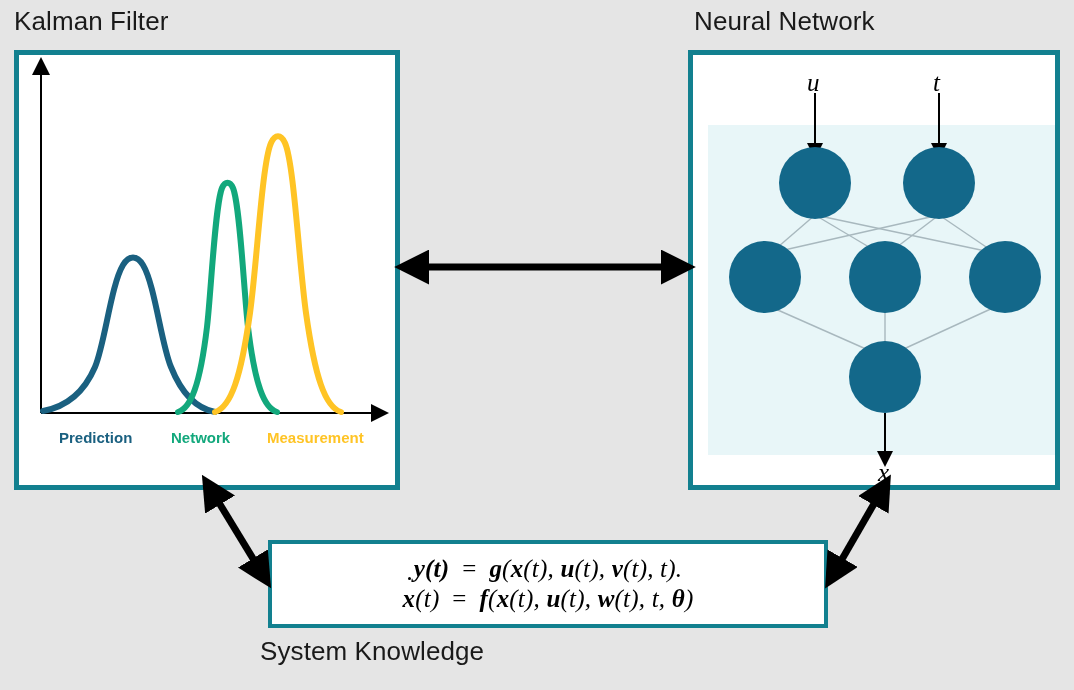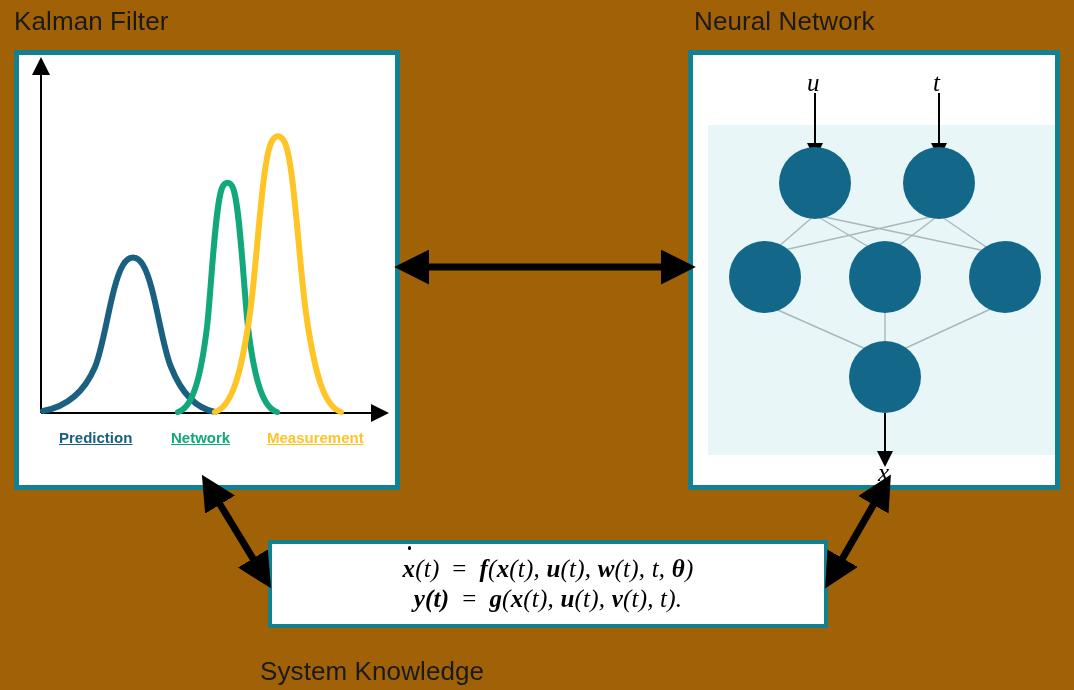--- a/index.html
+++ b/index.html
@@ -4,38 +4,38 @@
 <style>
   html, body {
     margin: 0;
     padding: 0;
     background: #ffffff;
   }
   #page {
     position: relative;
     width: 1074px;
     height: 690px;
-    background: #a16207;
+    background: #e5e5e5;
     overflow: hidden;
     font-family: "Liberation Sans", sans-serif;
   }
 
   
   .panel-title {
     position: absolute;
     font-family: "Liberation Sans", sans-serif;
     font-size: 26px;
     font-weight: 400;
     color: #1a1a1a;
     letter-spacing: 0.1px;
     white-space: nowrap;
   }
   #kf-title { left: 14px; top: 6px; }
   #nn-title { left: 694px; top: 6px; }
-  #sk-title { left: 260px; top: 636px; margin-top: 20px; }
+  #sk-title { left: 260px; top: 636px; }
 
   
   .panel {
     position: absolute;
     border: 5px solid #12808F;
     background: #ffffff;
     box-sizing: border-box;
   }
   #kf-panel { left: 14px;  top: 50px; width: 386px; height: 440px; }
   #nn-panel { left: 688px; top: 50px; width: 372px; height: 440px; }
@@ -62,21 +62,20 @@
     pointer-events: none;
   }
 
   
   .kf-legend {
     position: absolute;
     font-family: "Liberation Sans", sans-serif;
     font-size: 15px;
     font-weight: bold;
     white-space: nowrap;
-    text-decoration: underline;
   }
 
   
   .nn-io-label {
     position: absolute;
     font-family: "Liberation Serif", serif;
     font-style: italic;
     font-size: 25px;
     color: #000000;
     white-space: nowrap;
@@ -190,28 +189,28 @@
       <line x1="192" y1="358" x2="192" y2="404" stroke="#000" stroke-width="2" marker-end="url(#io-head)"></line>
     </svg>
 
     <div class="nn-io-label" style="left:114px; top:14px;">u</div>
     <div class="nn-io-label" style="left:240px; top:14px;">t</div>
     <div class="nn-io-label" style="left:185px; top:404px;">x</div>
   </div>
 
   <div class="panel" id="eq-panel">
     <div class="equation">
+      <span class="bi">y</span><span class="bi">(t)</span>
+      &nbsp;=&nbsp;
+      <span class="bi">g</span><span class="it">(</span><span class="bi">x</span><span class="it">(t),&nbsp;</span><span class="bi">u</span><span class="it">(t),&nbsp;</span><span class="bi">v</span><span class="it">(t),&nbsp;t).</span>
+    </div>
+    <div class="equation">
       <span class="bi dotx">x</span><span class="it">(t)</span>
       &nbsp;=&nbsp;
       <span class="bi">f</span><span class="it">(</span><span class="bi">x</span><span class="it">(t),&nbsp;</span><span class="bi">u</span><span class="it">(t),&nbsp;</span><span class="bi">w</span><span class="it">(t),&nbsp;t,&nbsp;</span><span class="bi">θ</span><span class="it">)</span>
-    </div>
-    <div class="equation">
-      <span class="bi">y</span><span class="bi">(t)</span>
-      &nbsp;=&nbsp;
-      <span class="bi">g</span><span class="it">(</span><span class="bi">x</span><span class="it">(t),&nbsp;</span><span class="bi">u</span><span class="it">(t),&nbsp;</span><span class="bi">v</span><span class="it">(t),&nbsp;t).</span>
     </div>
   </div>
 
   <div class="panel-title" id="sk-title">System Knowledge</div>
 
   <svg class="abs-svg" style="left:0; top:0; width:1074px; height:690px;">
     <defs>
       <marker id="big-head" markerWidth="5" markerHeight="5" refX="3.6" refY="2.5" orient="auto" markerUnits="strokeWidth">
         <path d="M0,0 L5,2.5 L0,5 z" fill="#000"></path>
       </marker>

